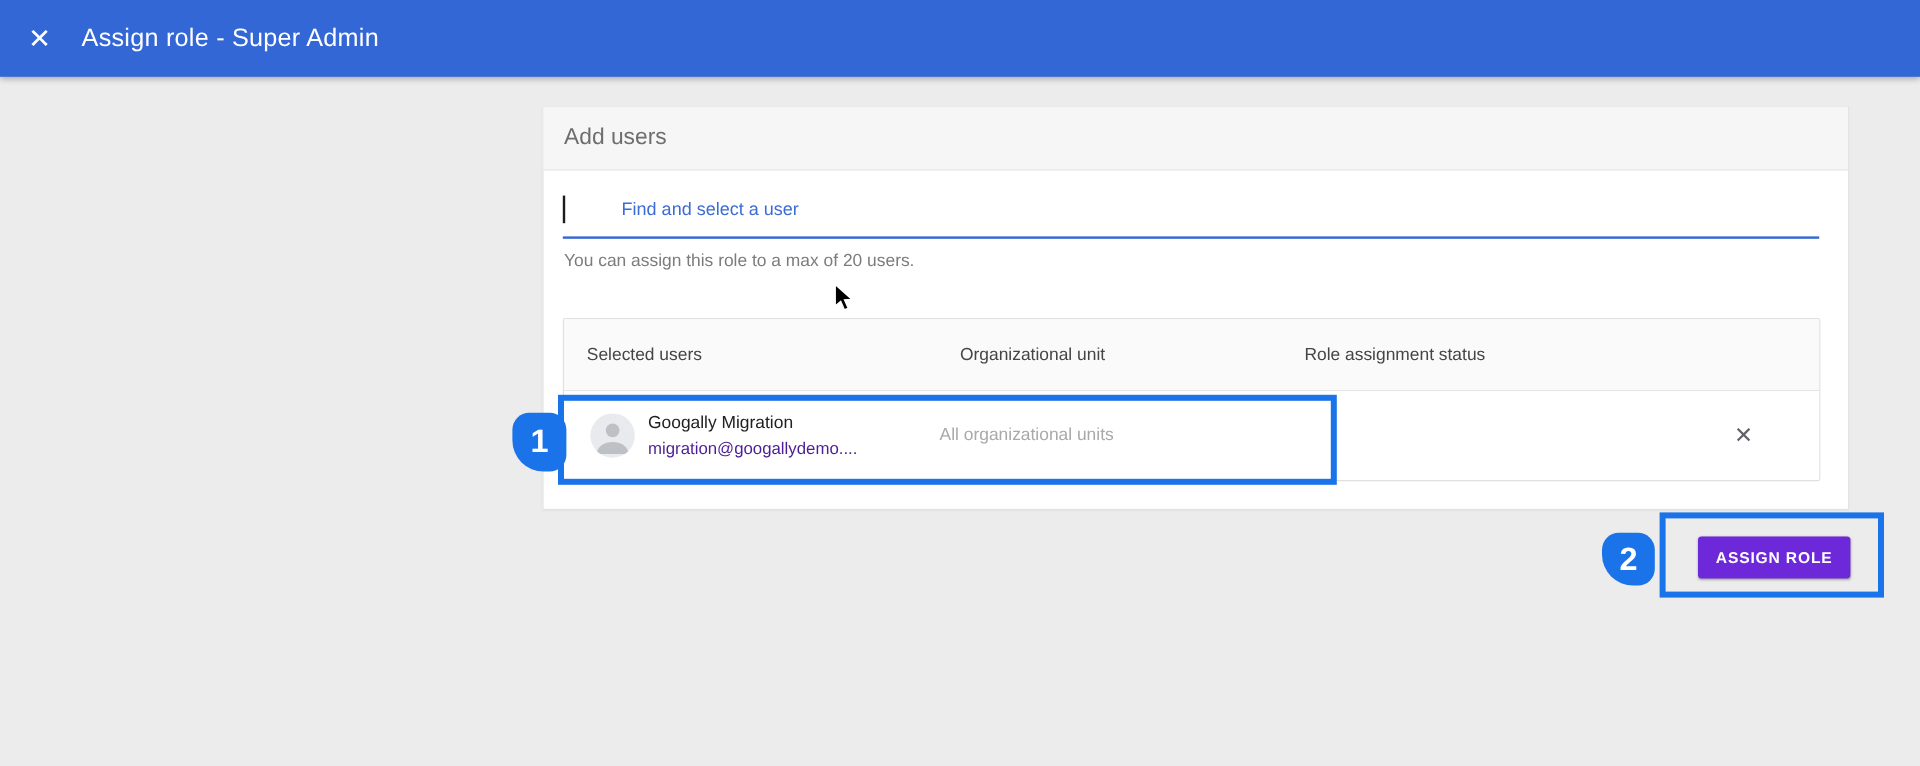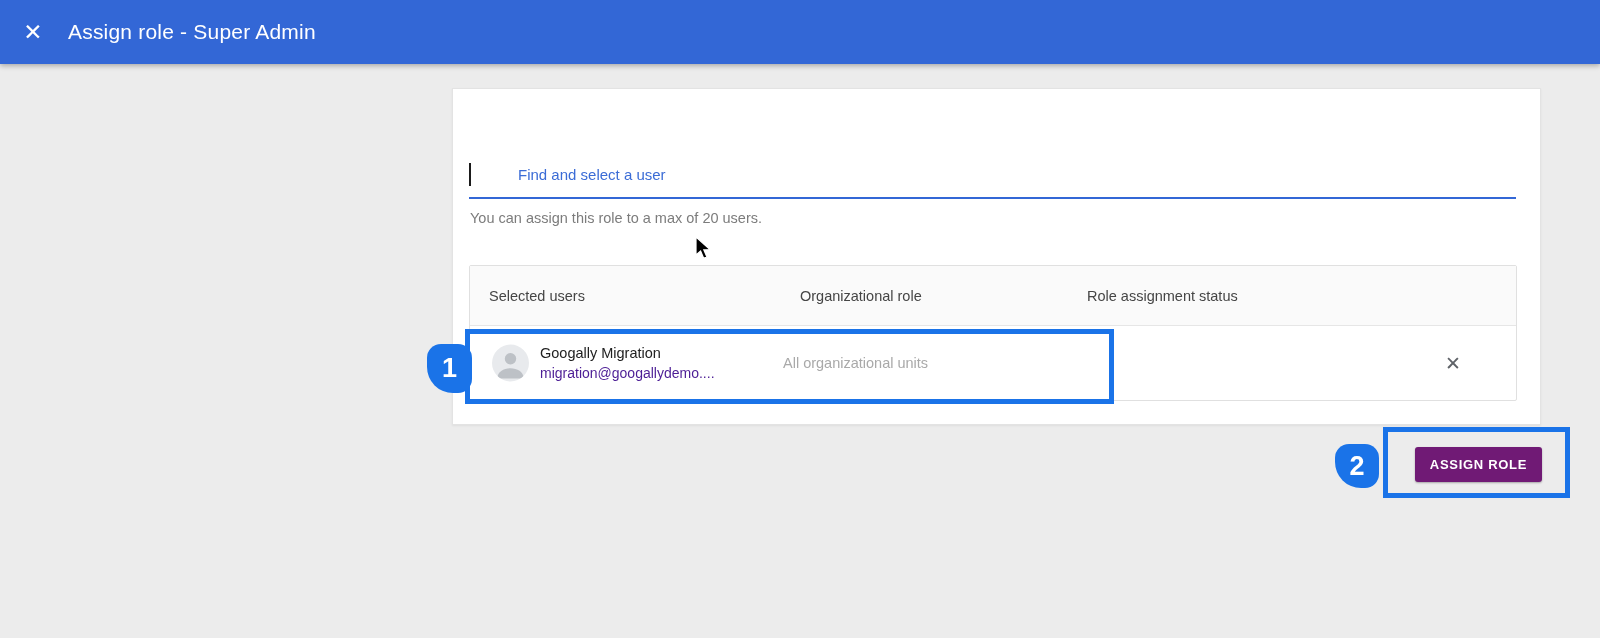--- a/index.html
+++ b/index.html
@@ -59,21 +59,21 @@
   .avatar svg { display:block; width:100%; height:100%; }
   .user-meta { position:absolute; left:70px; top:50%; transform:translateY(-50%); }
   .uname { font-size:14.5px; color:#212121; margin-bottom:4px; white-space:nowrap; }
   .uemail { font-size:14px; color:#4c1d95; white-space:nowrap; }
   .orgunit { position:absolute; left:313px; top:50%; transform:translateY(-50%); font-size:14.5px; color:#a9a9a9; white-space:nowrap; }
   .remove { position:absolute; left:975px; top:50%; transform:translateY(-50%); font-size:19px; color:#5f6368; cursor:pointer; }
 
   
   .assign-btn {
     position:absolute; left:1415px; top:447px; width:127px; height:35px;
-    background:#701a75; color:#ffffff; font-size:13px; font-weight:bold;
+    background:#6d28d9; color:#ffffff; font-size:13px; font-weight:bold;
     letter-spacing:0.7px; border:none; border-radius:3px;
     box-shadow:0 1px 2px rgba(0,0,0,0.3); cursor:pointer;
     font-family:"Liberation Sans", sans-serif; z-index:2;
   }
 
   
   .anno-box { position:absolute; border:5px solid #1a73e8; z-index:3; pointer-events:none; }
   .anno-box1 { left:465px; top:329px; width:649px; height:75px; }
   .anno-box2 { left:1383px; top:427px; width:187px; height:71px; }
   .badge {
@@ -92,32 +92,35 @@
 <body>
 
 <div class="screen">
 
   <header class="appbar">
     <span class="close">✕</span>
     <h1>Assign role - Super Admin</h1>
   </header>
 
   <section class="card">
+    <div class="card-header">
+      <span>Add users</span>
+    </div>
 
     <div class="search-field">
       <span class="caret"></span>
       <span class="search-placeholder">Find and select a user</span>
     </div>
     <div class="underline"></div>
     <div class="helper">You can assign this role to a max of 20 users.</div>
 
     <div class="table">
       <div class="thead">
         <span class="col col1">Selected users</span>
-        <span class="col col2">Organizational role</span>
+        <span class="col col2">Organizational unit</span>
         <span class="col col3">Role assignment status</span>
       </div>
       <div class="trow">
         <span class="avatar">
           <svg viewBox="0 0 24 24">
             <circle cx="12" cy="9.2" r="3.7" fill="#bdc1c6"></circle>
             <path d="M3.5 22c0-4.4 4.2-6.6 8.5-6.6s8.5 2.2 8.5 6.6z" fill="#bdc1c6"></path>
           </svg>
         </span>
         <div class="user-meta">

